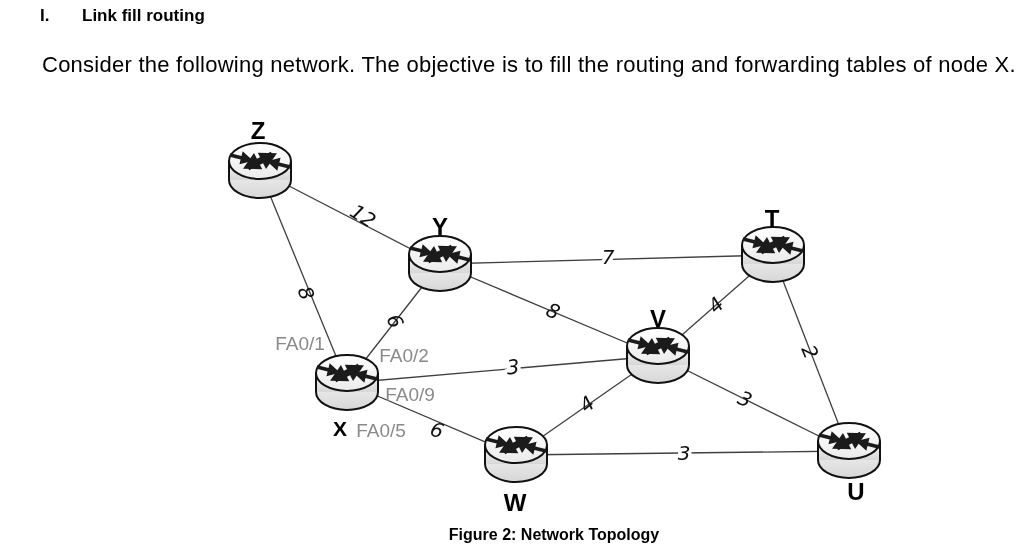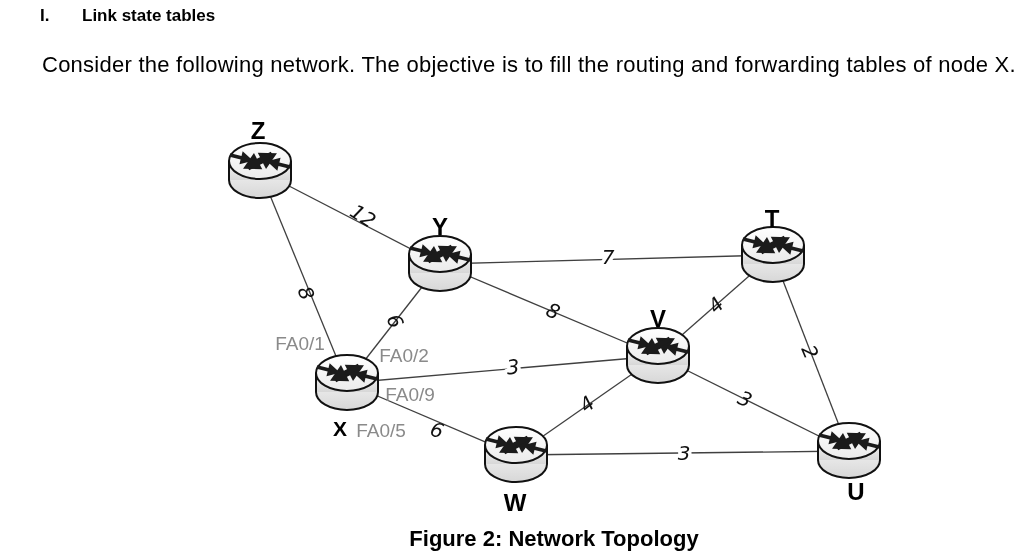--- a/index.html
+++ b/index.html
@@ -4,37 +4,37 @@
 <style>
   html,body{margin:0;padding:0;}
   body{
     width:1024px;height:551px;position:relative;overflow:hidden;
     background:#ffffff;font-family:"Liberation Sans",sans-serif;color:#000;
   }
   .heading{position:absolute;top:6px;left:40px;font-size:17px;font-weight:bold;}
   .heading .num{display:inline-block;width:42px;}
   .intro{position:absolute;top:52px;left:42px;font-size:22px;letter-spacing:.25px;white-space:nowrap;}
   .caption{position:absolute;top:526px;left:554px;transform:translateX(-50%);
-    font-size:22px;font-weight:bold;white-space:nowrap;}
+    font-size:16px;font-weight:bold;white-space:nowrap;}
   svg.diagram{position:absolute;left:0;top:0;}
   .edge{stroke:#404040;stroke-width:1.3;fill:none;}
   .node-label{font-family:"Liberation Sans",sans-serif;font-size:24px;font-weight:bold;
     fill:#000;text-anchor:middle;dominant-baseline:central;}
   .node-label.small{font-size:21px;}
   .weight{font-family:"DejaVu Sans",sans-serif;font-style:italic;font-size:20px;
     fill:#111;text-anchor:middle;dominant-baseline:central;}
   .weight.halo{paint-order:stroke;stroke:#ffffff;stroke-width:7px;stroke-linejoin:round;}
   .iface{font-family:"Liberation Sans",sans-serif;font-size:19px;fill:#8a8a8a;
     text-anchor:middle;dominant-baseline:central;}
 </style>
 </head>
 <body>
 
 <div class="heading">
-  <span class="num">I.</span><span>Link state tables</span>
+  <span class="num">I.</span><span>Link fill routing</span>
 </div>
 
 <div class="intro">Consider the following network. The objective is to fill the routing and forwarding tables of node X.</div>
 
 <svg class="diagram" width="1024" height="551" viewBox="0 0 1024 551">
   <defs>
     <linearGradient id="cylTop" x1="0" y1="0" x2="0" y2="1">
       <stop offset="0%" stop-color="#ffffff"></stop>
       <stop offset="100%" stop-color="#ebebeb"></stop>
     </linearGradient>

